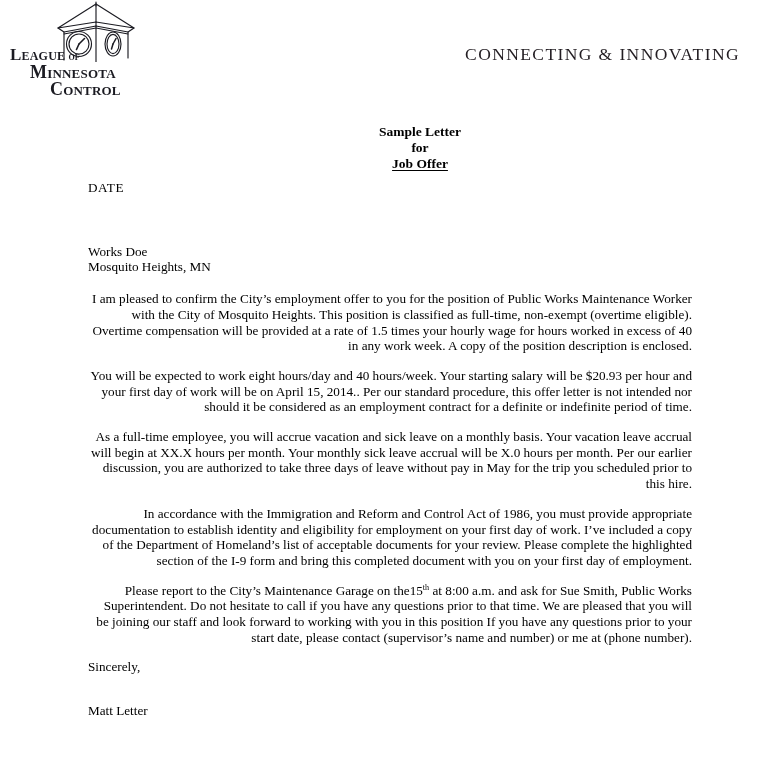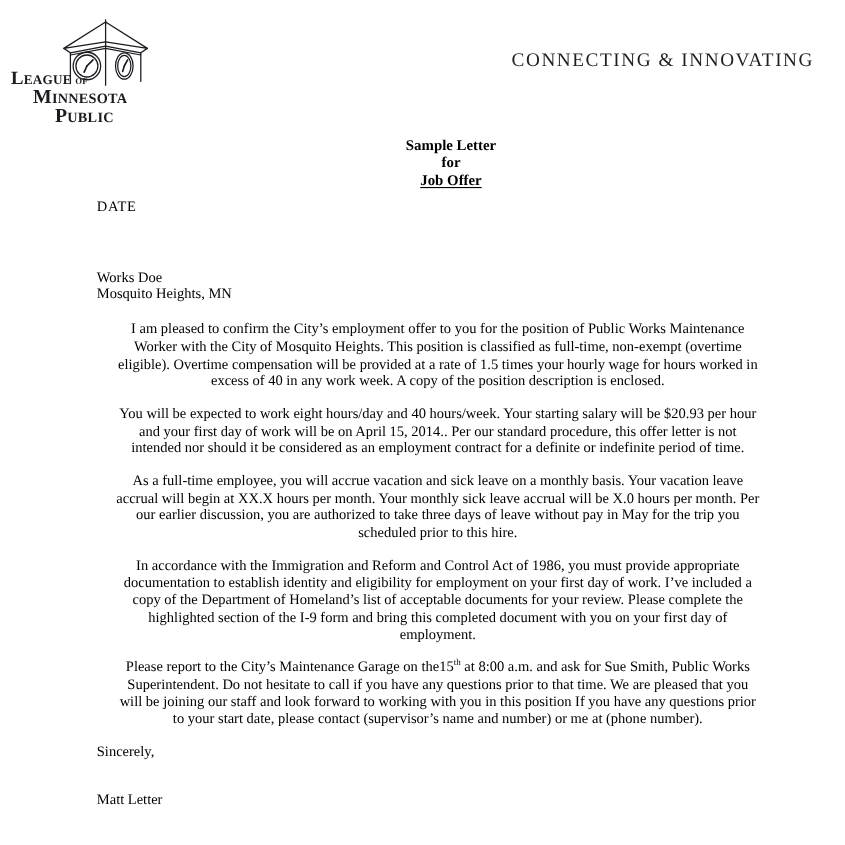--- a/index.html
+++ b/index.html
@@ -29,21 +29,21 @@
     position: absolute;
     left: 0;
     top: 0;
     width: 768px;
     height: 110px;
   }
 
   .logo-block {
     position: absolute;
     left: 8px;
-    top: 16px;
+    top: 0px;
     width: 165px;
     height: 105px;
   }
   .logo-mark {
     position: absolute;
     left: 38px;
     top: 0px;
     width: 100px;
     height: 62px;
   }
@@ -99,21 +99,21 @@
     margin-top: 5px;
     font-size: 9px;
     letter-spacing: 2.2px;
     color: #2a2429;
     white-space: nowrap;
   }
 
   
   .title-block {
     position: absolute;
-    left: 250px;
+    left: 260px;
     top: 124px;
     width: 320px;
     text-align: center;
     font-weight: 700;
     font-size: 13.5px;
     line-height: 16px;
   }
   .title-block .t-line { display: block; }
   .title-block .t-underline {
     text-decoration: underline;
@@ -139,23 +139,22 @@
     margin-bottom: 16px;
   }
   .addr span { display: block; }
   .salutation {
     display: block;
     margin-bottom: 18px;
   }
   .para {
     display: block;
     margin-bottom: 14px;
-    text-align: center;
+    text-align: right;
     white-space: pre-line;
-    margin-left: 16px;
   }
   .para sup {
     font-size: 0.62em;
     vertical-align: super;
     line-height: 0;
   }
   .closing {
     display: block;
     margin-top: 4px;
     margin-bottom: 28px;
@@ -201,21 +200,21 @@
             <ellipse cx="67" cy="44" rx="6" ry="9.6"></ellipse>
             <path d="M67 44 L70 38.5" stroke-width="1.5"></path>
             <path d="M67 44 L65.5 49" stroke-width="1.5"></path>
           </g>
         </svg>
       </div>
 
       <div class="logo-text">
         <span class="logo-line logo-line-1"><span>League</span><span class="small-of"> of</span></span>
         <span class="logo-line logo-line-2">Minnesota</span>
-        <span class="logo-line logo-line-3">Public</span>
+        <span class="logo-line logo-line-3">Control</span>
       </div>
 
     </div>
 
     <div class="tagline">
       <span class="tagline-main">CONNECTING &amp; INNOVATING</span>
     </div>
 
   </div>
 

